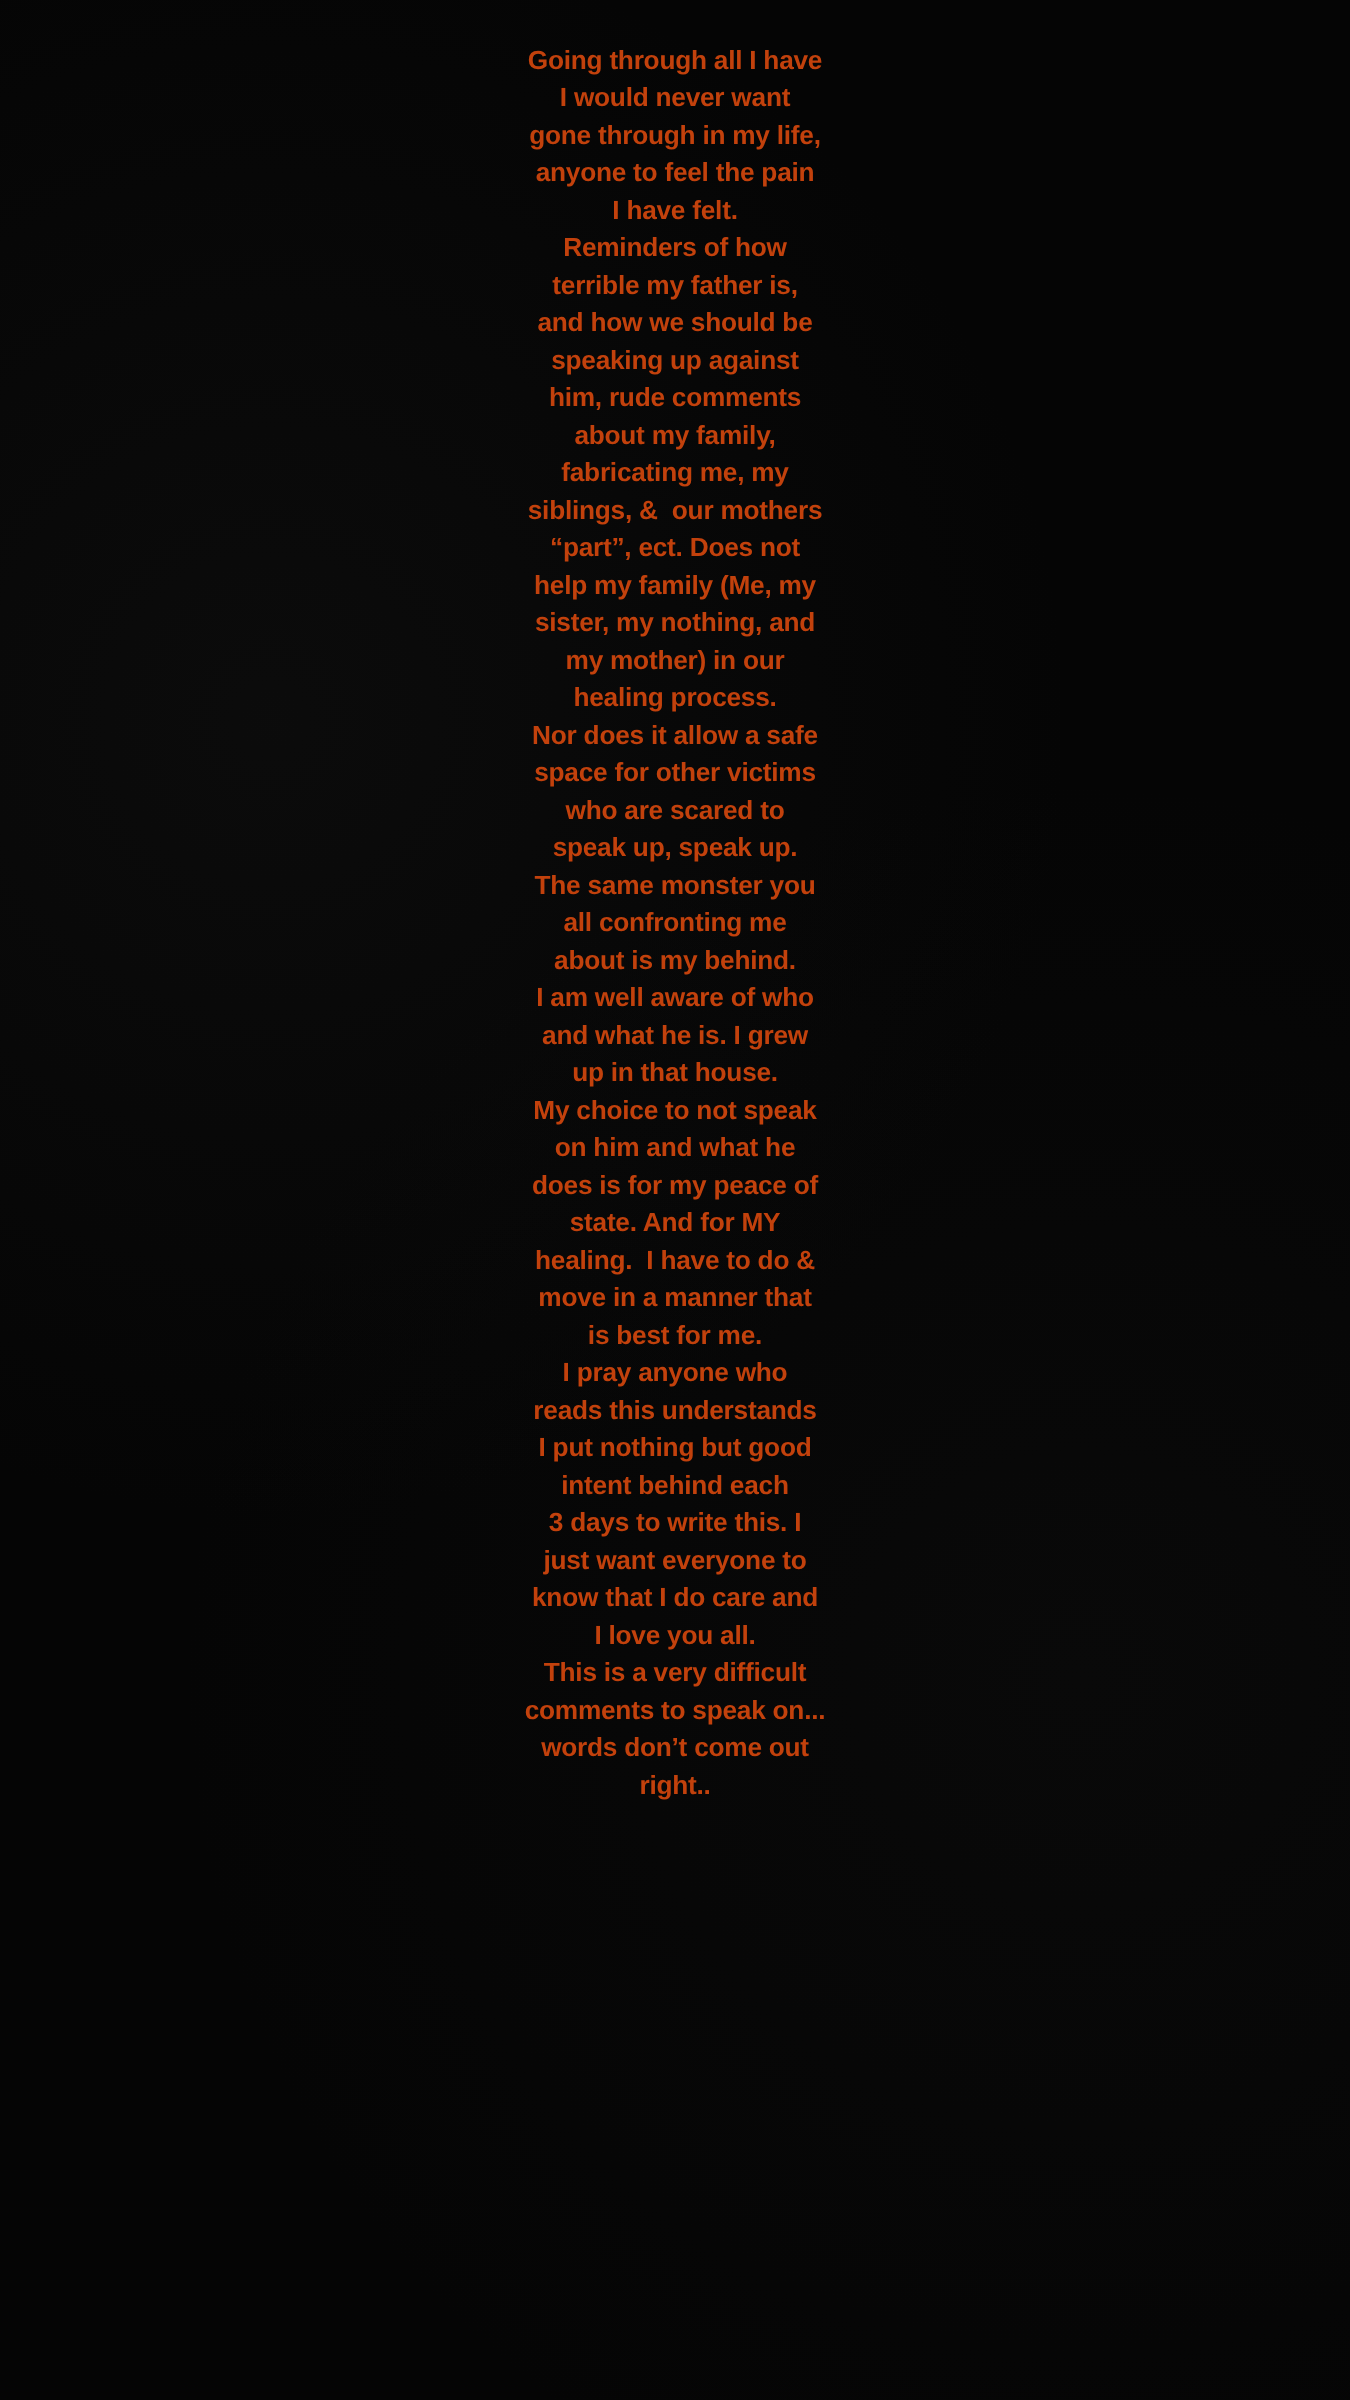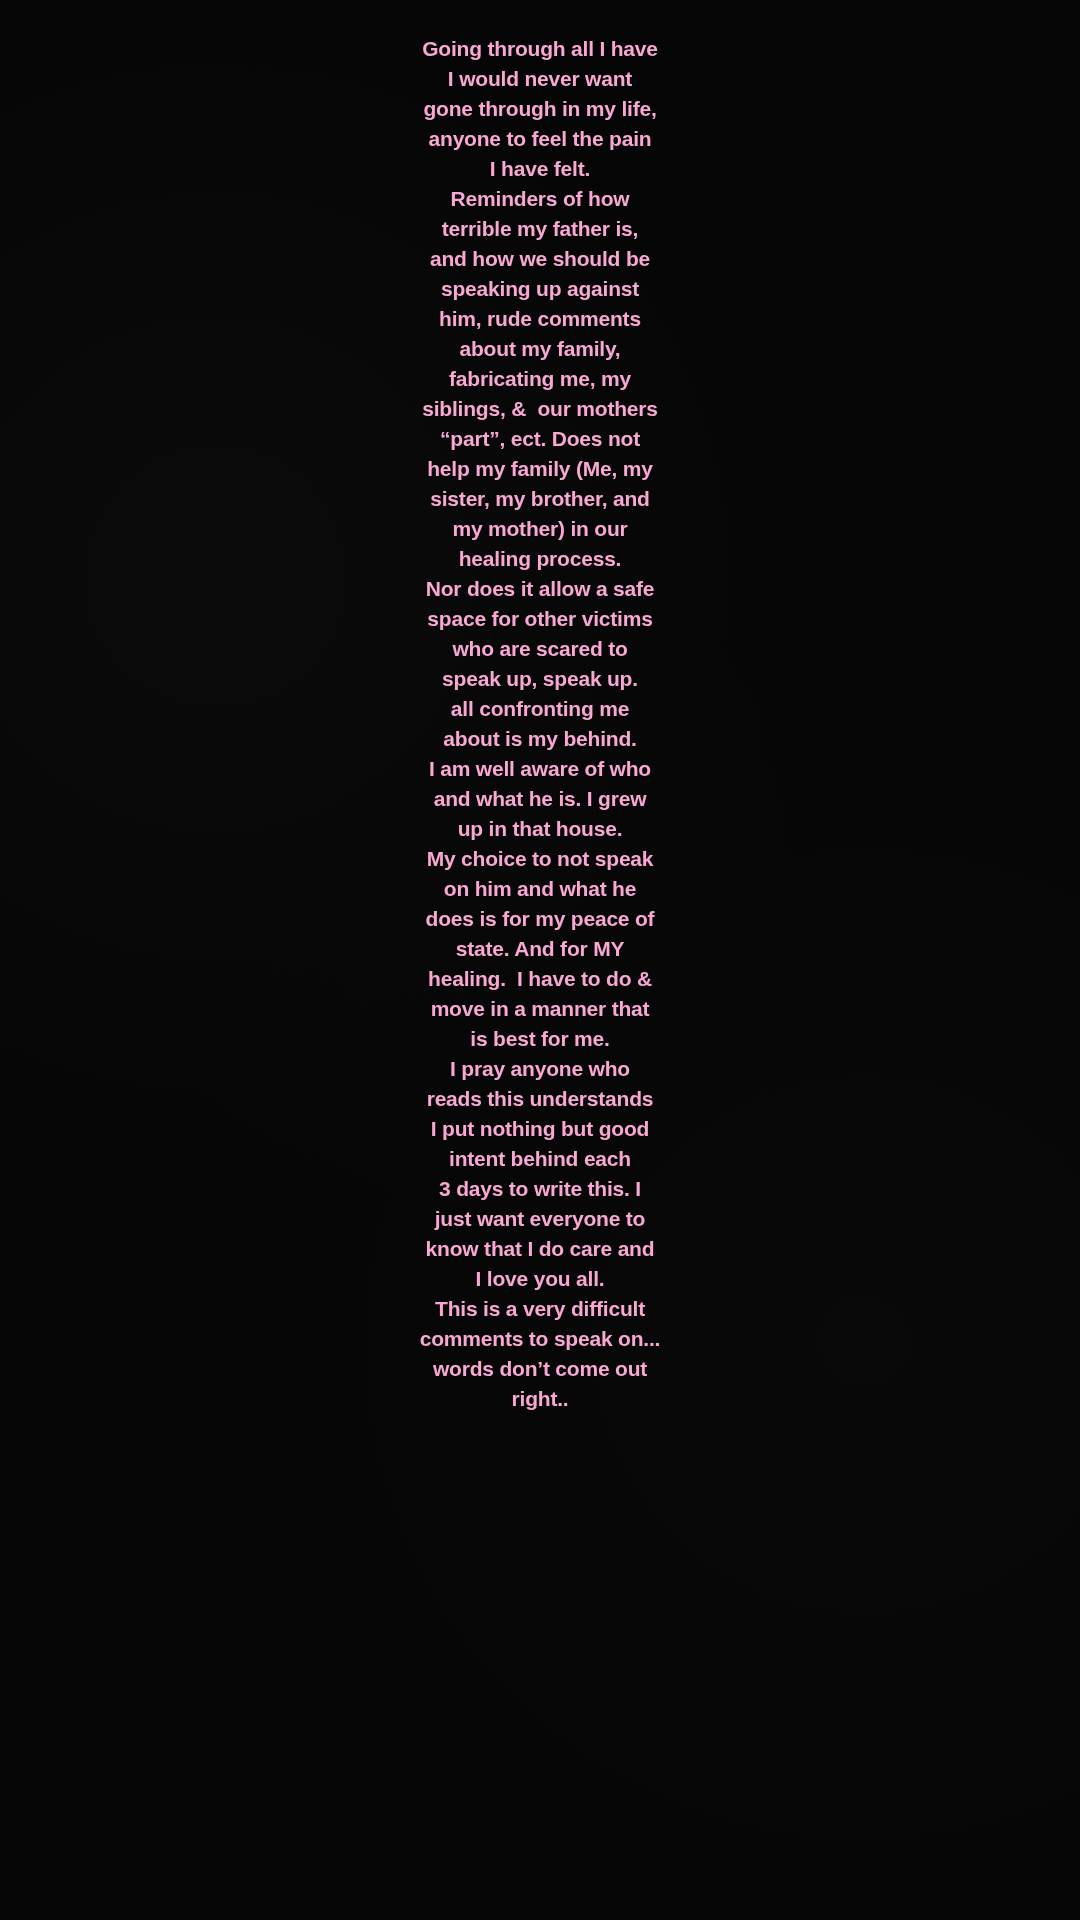--- a/index.html
+++ b/index.html
@@ -16,21 +16,21 @@
       background-image:
         radial-gradient(circle at 20% 30%, rgba(30,30,30,0.25) 0, rgba(0,0,0,0) 40%),
         radial-gradient(circle at 80% 70%, rgba(25,25,25,0.2) 0, rgba(0,0,0,0) 45%);
     }
     .story-text {
       position: absolute;
       top: 34px;
       left: 0;
       width: 1080px;
       text-align: center;
-      color: #f9a8d4;
+      color: #c2410c;
       font-family: "Liberation Sans", sans-serif;
       font-weight: bold;
       font-size: 21px;
       line-height: 30px;
       letter-spacing: -0.2px;
     }
     .story-line {
       display: block;
       white-space: pre;
       height: 30px;
@@ -48,27 +48,28 @@
   <span class="story-line">Reminders of how</span>
   <span class="story-line">terrible my father is,</span>
   <span class="story-line">and how we should be</span>
   <span class="story-line">speaking up against</span>
   <span class="story-line">him, rude comments</span>
   <span class="story-line">about my family,</span>
   <span class="story-line">fabricating me, my</span>
   <span class="story-line">siblings, &amp;  our mothers</span>
   <span class="story-line">“part”, ect. Does not</span>
   <span class="story-line">help my family (Me, my</span>
-  <span class="story-line">sister, my brother, and</span>
+  <span class="story-line">sister, my nothing, and</span>
   <span class="story-line">my mother) in our</span>
   <span class="story-line">healing process.</span>
   <span class="story-line">Nor does it allow a safe</span>
   <span class="story-line">space for other victims</span>
   <span class="story-line">who are scared to</span>
   <span class="story-line">speak up, speak up.</span>
+  <span class="story-line">The same monster you</span>
   <span class="story-line">all confronting me</span>
   <span class="story-line">about is my behind.</span>
   <span class="story-line">I am well aware of who</span>
   <span class="story-line">and what he is. I grew</span>
   <span class="story-line">up in that house.</span>
   <span class="story-line">My choice to not speak</span>
   <span class="story-line">on him and what he</span>
   <span class="story-line">does is for my peace of</span>
   <span class="story-line">state. And for MY</span>
   <span class="story-line">healing.  I have to do &amp;</span>

